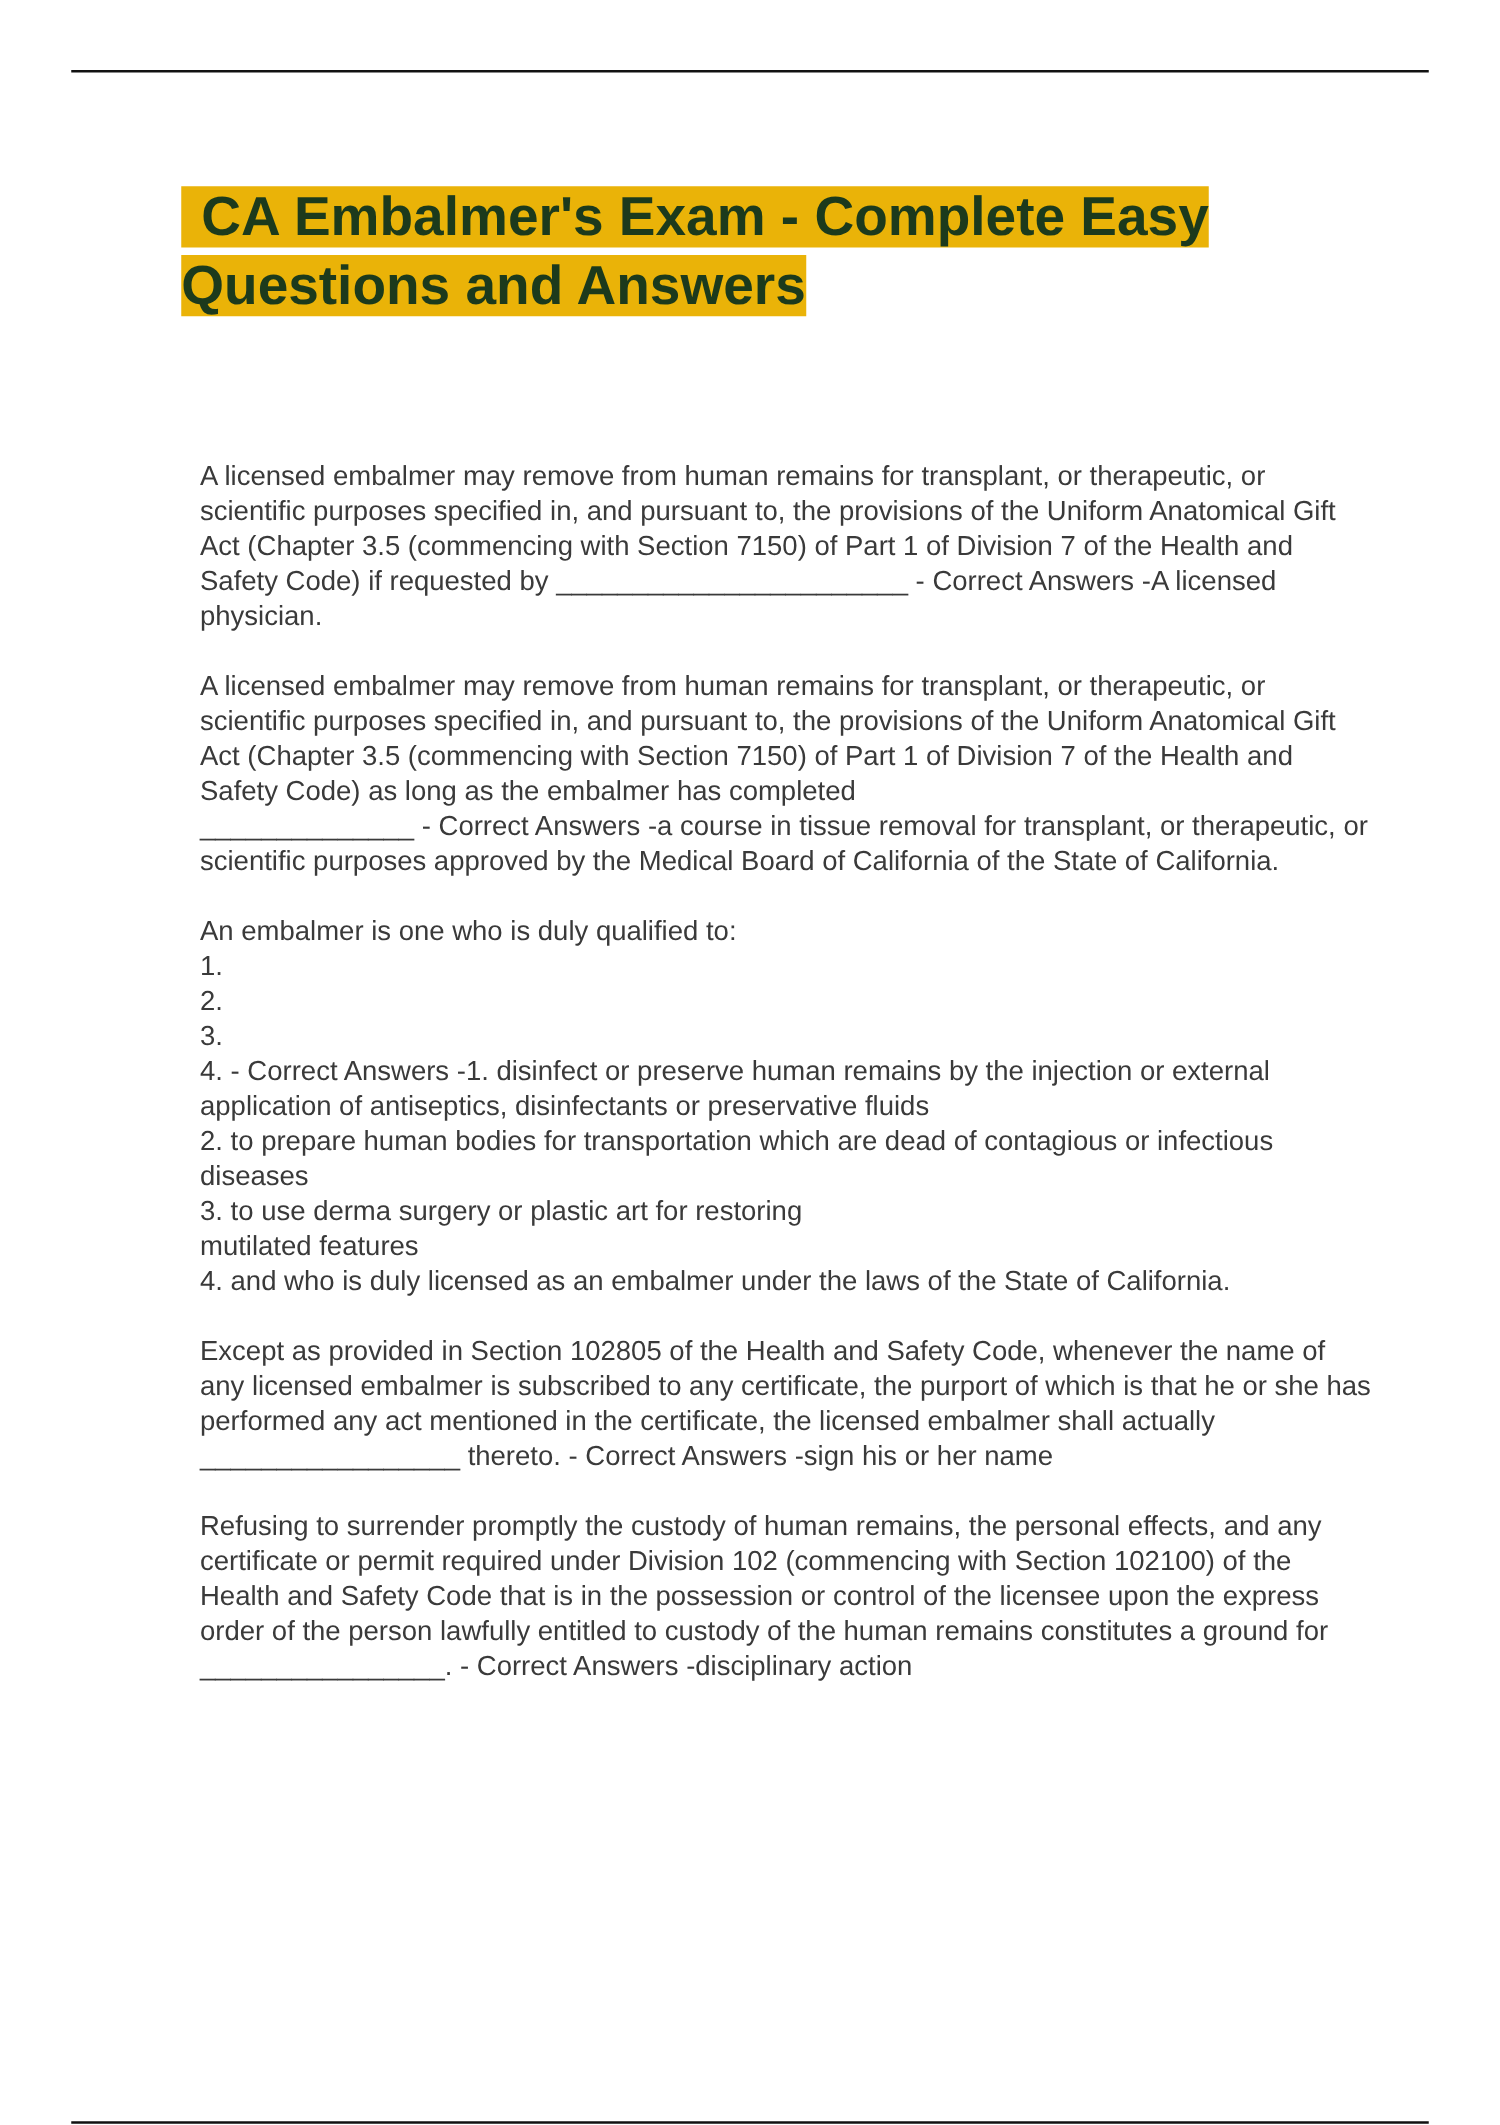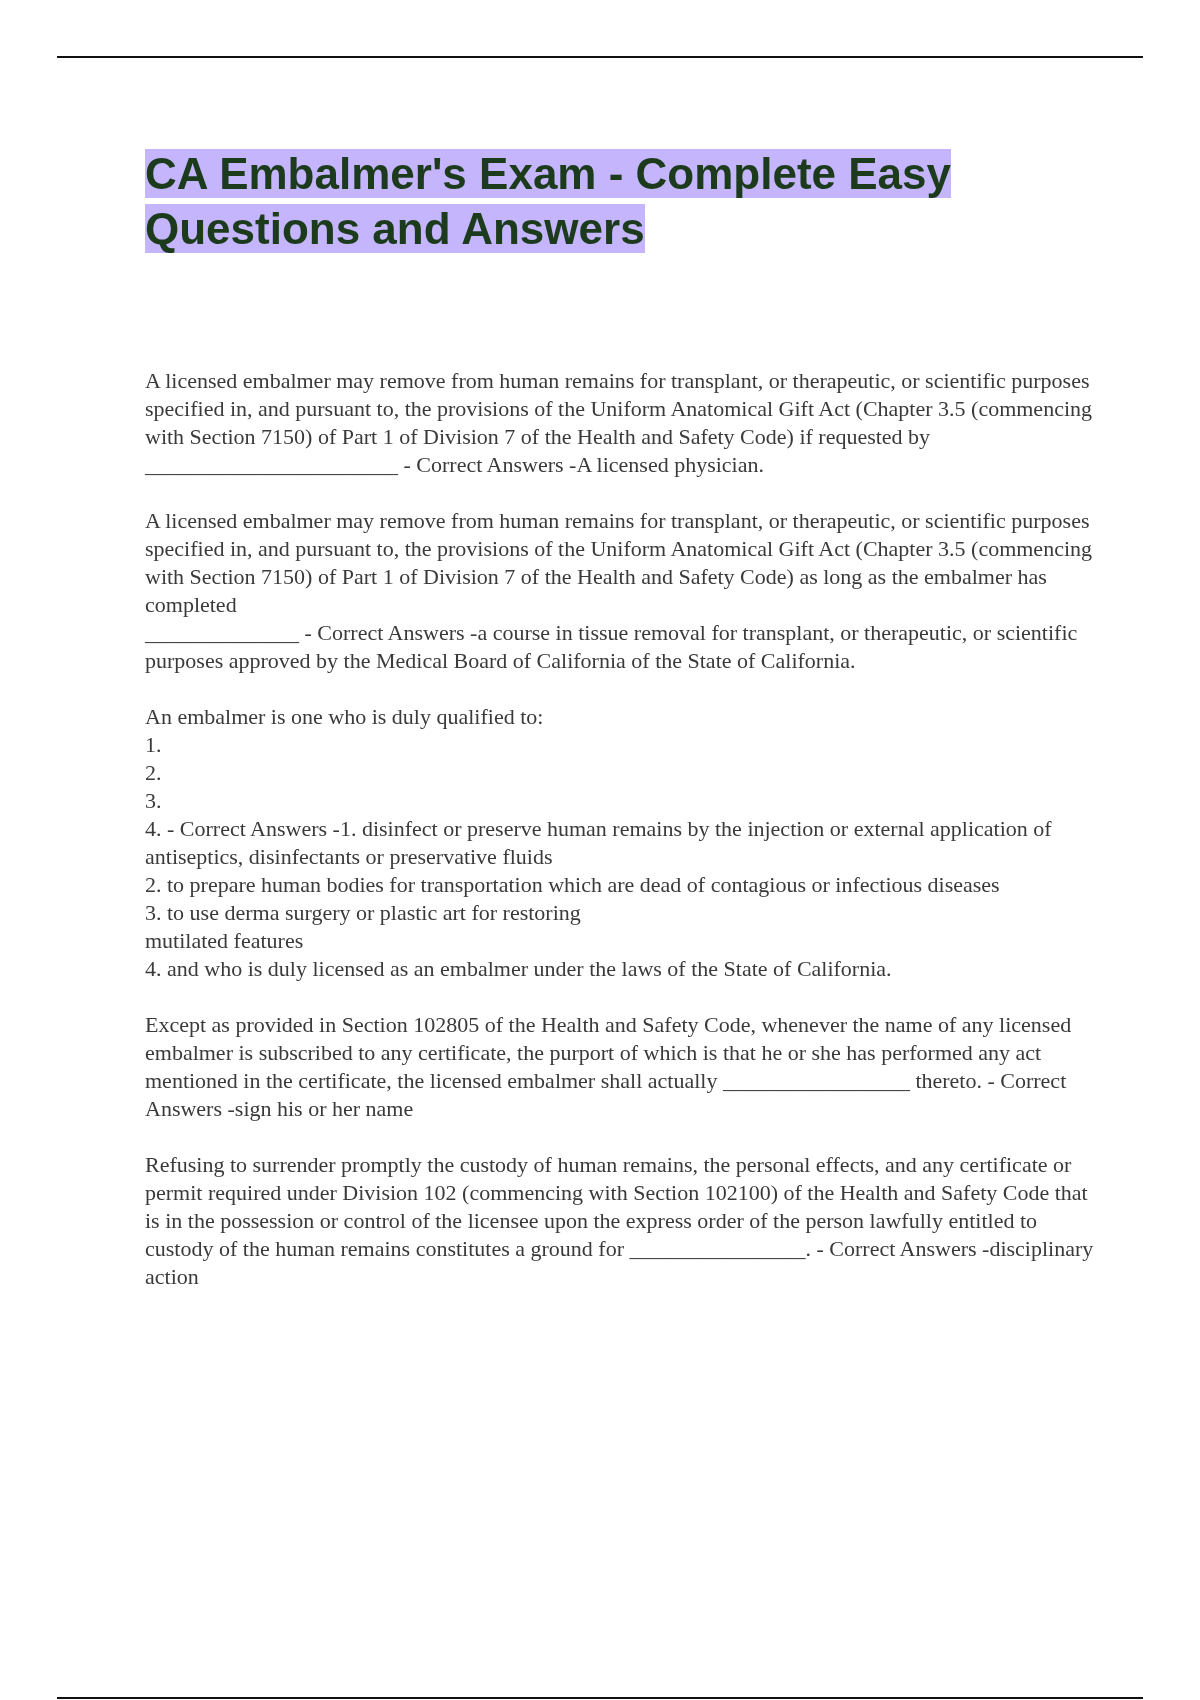--- a/index.html
+++ b/index.html
@@ -4,27 +4,27 @@
   <style>
     html, body { margin: 0; padding: 0; background: #ffffff; }
     body { width: 1200px; height: 1700px; position: relative; overflow: hidden; }
     .rule-top { position: absolute; left: 57px; top: 56px; width: 1086px; height: 2px; background: #111; }
     .rule-bottom { position: absolute; left: 57px; top: 1697px; width: 1086px; height: 2px; background: #111; }
     .title {
       position: absolute; left: 145px; top: 146px; width: 900px;
       font-family: "Liberation Sans", sans-serif; font-weight: bold;
       font-size: 44px; line-height: 55px; color: #1c3a1c;
     }
-    .title span { background: #c4b5fd; }
+    .title span { background: #eab308; padding-left: 16px; }
     .content {
       position: absolute; left: 145px; top: 367px; width: 955px;
       font-family: "Liberation Sans", sans-serif; font-size: 22px;
       line-height: 28px; color: #3a3a3a;
     }
-    .qa { margin: 0 0 28px 0; white-space: pre-wrap; font-family: Liberation Serif, serif; }
+    .qa { margin: 0 0 28px 15px; white-space: pre-wrap; }
   </style>
 </head>
 <body>
 
 <div class="rule-top"></div>
 
 <h1 class="title" style="margin:0;">
   <span>CA Embalmer's Exam - Complete Easy Questions and Answers</span>
 </h1>
 

